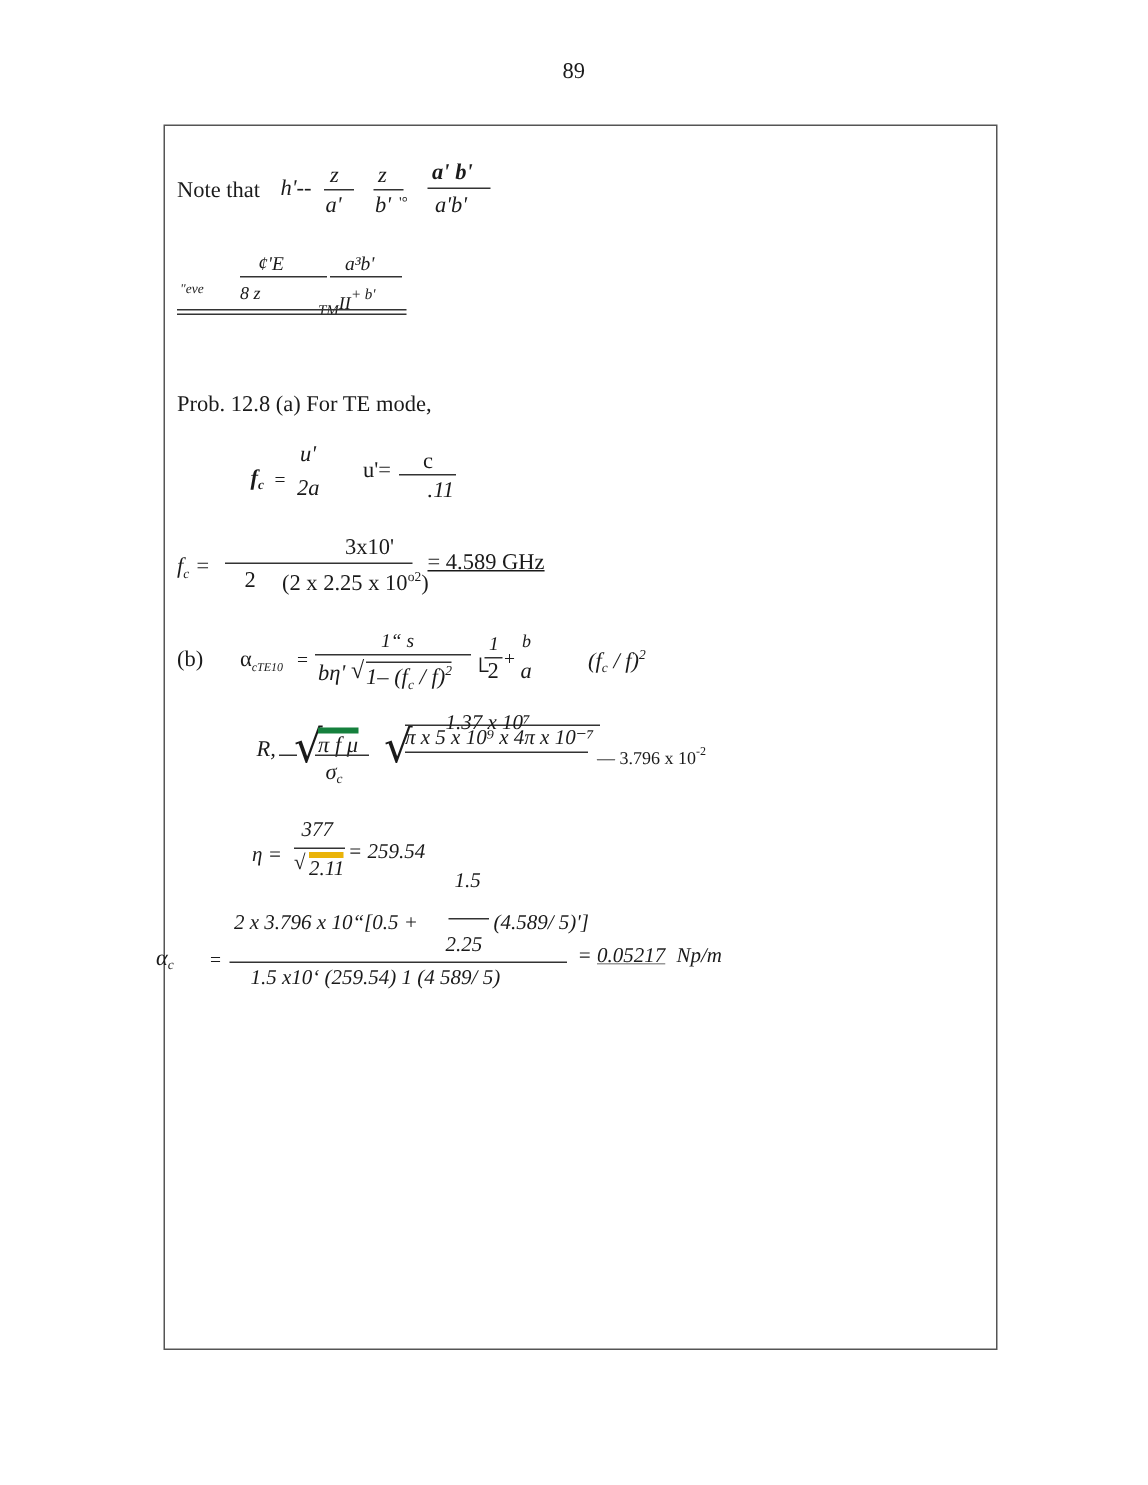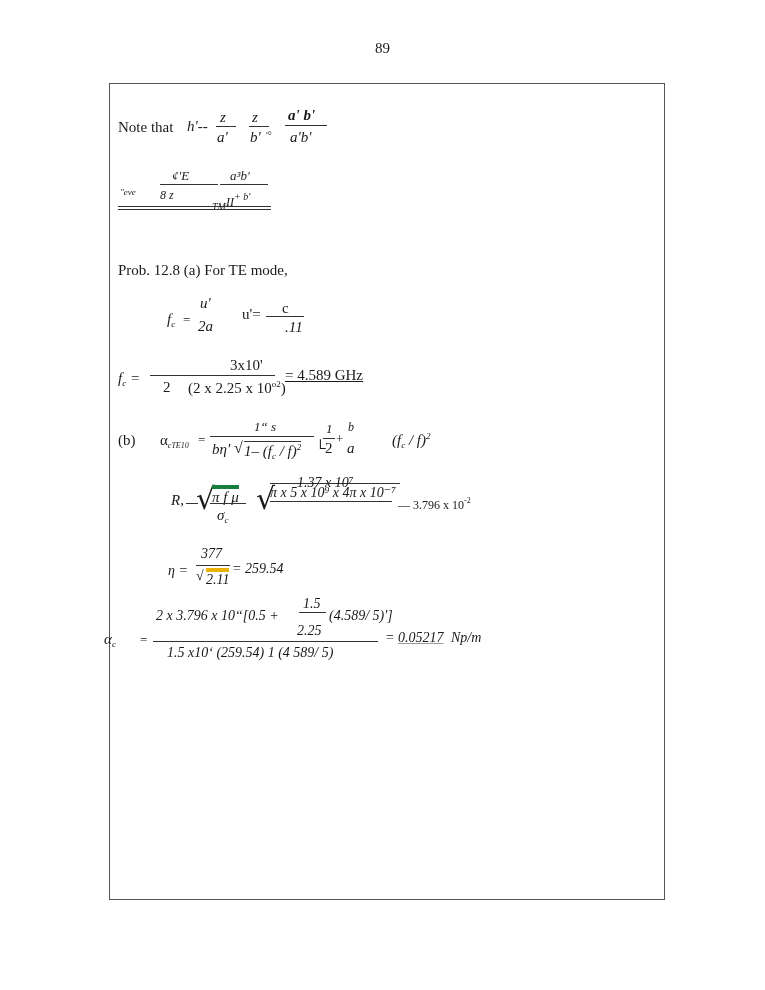--- a/index.html
+++ b/index.html
@@ -54,21 +54,21 @@
   <span class="abs t13 it" style="left:230px;top:168px;">a³b'</span>
   <div class="hline" style="left:220px;top:184px;width:48px;"></div>
   <span class="abs t10 it" style="left:234px;top:191px;">+ b'</span>
   <div class="hline" style="left:118px;top:206px;width:153px;"></div>
   <div class="hline" style="left:118px;top:209px;width:153px;"></div>
 </div>
 
 <span class="abs t15" style="left:118px;top:262px;">Prob. 12.8  (a)  For  TE    mode,</span>
 
 <div>
-  <span class="abs t15 it" style="left:167px;top:311px;"><span>f</span><span class="sub">c</span></span>
+  <span class="abs t15 it" style="left:167px;top:311px;font-weight:bold;"><span>f</span><span class="sub">c</span></span>
   <span class="abs t13" style="left:183px;top:312px;">=</span>
   <span class="abs t15 it" style="left:200px;top:295px;">u'</span>
   <span class="abs t15 it" style="left:198px;top:318px;">2a</span>
   <span class="abs t15" style="left:242px;top:306px;">u'=</span>
   <span class="abs t15" style="left:282px;top:300px;">c</span>
   <div class="hline" style="left:266px;top:316px;width:38px;"></div>
   <span class="abs t15 it" style="left:285px;top:319px;">.11</span>
 </div>
 
 <div>
@@ -119,21 +119,21 @@
   <div class="hline" style="left:196px;top:565px;width:34px;"></div>
   <span class="abs t14" style="left:196px;top:568px;">√</span>
   <span class="abs t14 it" style="left:206px;top:568px;border-top:4px solid #eab308;">2.11</span>
   <span class="abs t14 it" style="left:232px;top:561px;">= 259.54</span>
 </div>
 
 <div>
   <span class="abs t15 it" style="left:104px;top:631px;"><span>α</span><span class="sub">c</span></span>
   <span class="abs t13" style="left:140px;top:632px;">=</span>
   <span class="abs t14" style="left:156px;top:608px;">2 x 3.796 x 10“[0.5 +</span>
-  <span class="abs t14" style="left:303px;top:596px;">1.5</span>
+  <span class="abs t14" style="left:303px;top:580px;">1.5</span>
   <div class="hline" style="left:299px;top:612px;width:27px;"></div>
   <span class="abs t14" style="left:329px;top:608px;">(4.589/ 5)']</span>
   <span class="abs t14" style="left:297px;top:623px;">2.25</span>
   <div class="hline" style="left:153px;top:641px;width:225px;"></div>
   <span class="abs t14" style="left:167px;top:645px;">1.5 x10‘ (259.54) 1 (4 589/ 5)</span>
   <span class="abs t14" style="left:385px;top:630px;">=</span>
   <span class="abs t14 under-gray" style="left:398px;top:630px;">0.05217</span>
   <span class="abs t14" style="left:451px;top:630px;">Np/m</span>
 </div>
 

